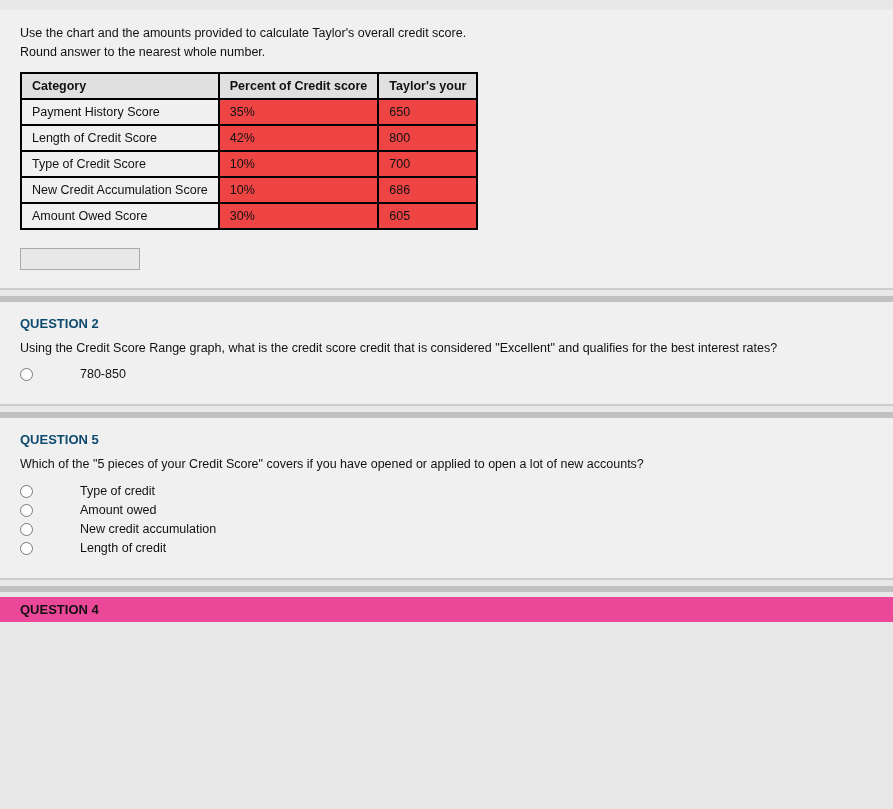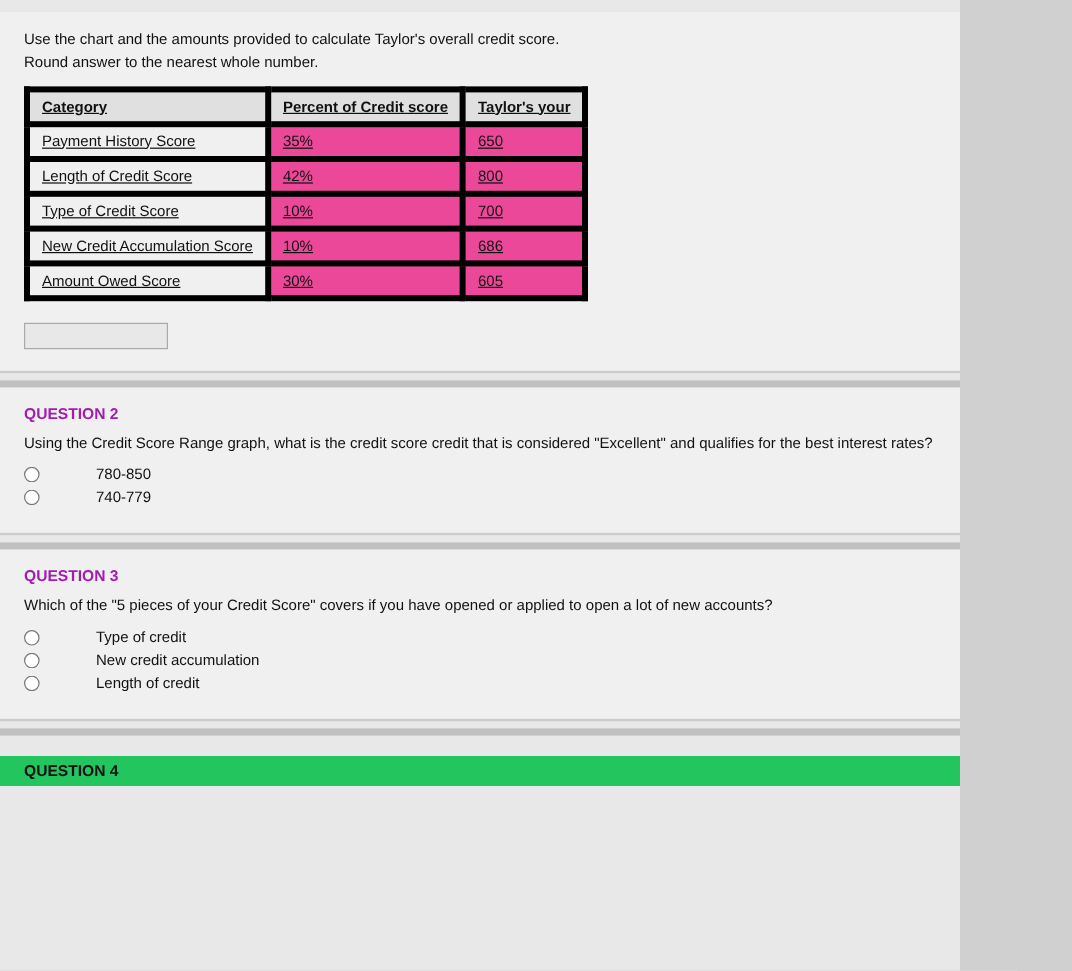--- a/index.html
+++ b/index.html
@@ -6,63 +6,62 @@
     body {
       background-color: #d0d0d0;
       font-family: Arial, sans-serif;
       font-size: 13px;
       color: #111;
       width: 893px;
       min-height: 809px;
     }
     .page-wrapper {
       background-color: #e8e8e8;
-      width: 800px;
+      width: 893px;
       min-height: 809px;
       padding: 10px 0 0 0;
     }
     .question-block {
       background-color: #f0f0f0;
       margin: 0 0 6px 0;
       padding: 14px 20px 18px 20px;
       border-bottom: 2px solid #ccc;
     }
     .question-label {
       font-weight: bold;
       font-size: 13px;
       margin-bottom: 8px;
-      color: #a21caf;
+      color: #0c4a6e;
     }
     .question-text {
       font-size: 12.5px;
       margin-bottom: 10px;
       color: #111;
       line-height: 1.5;
     }
 
     
     .credit-table {
       border-collapse: collapse;
       margin-top: 6px;
       margin-bottom: 10px;
       min-width: 380px;
     }
     .credit-table th, .credit-table td {
-      border: 5px solid #000000;
+      border: 2px solid #000000;
       padding: 5px 10px;
       font-size: 12.5px;
-      text-decoration: underline;
     }
     .credit-table th {
       background-color: #e0e0e0;
       font-weight: bold;
       text-align: left;
     }
     .credit-table td {
-      background-color: #ec4899;
+      background-color: #ef4444;
     }
     .credit-table td:first-child {
       background-color: #f0f0f0;
       font-weight: normal;
     }
     .input-box {
       width: 120px;
       height: 22px;
       border: 1px solid #aaa;
       background: #e8e8e8;
@@ -84,25 +83,25 @@
     .radio-option input[type="radio"] {
       margin-right: 7px;
       cursor: pointer;
     }
 
     .divider {
       height: 6px;
       background-color: #c0c0c0;
     }
     .q4-label {
-      background-color: #22c55e;
+      background-color: #ec4899;
       padding: 5px 20px;
       font-weight: bold;
       font-size: 13px;
-      margin-top: 17px;
+      margin-top: 5px;
     }
   </style>
 </head>
 <body>
 
 <div class="page-wrapper">
   <div class="question-block">
     <p class="question-text">Use the chart and the amounts provided to calculate Taylor's overall credit score.<br>Round answer to the nearest whole number.</p>
     <table class="credit-table">
       <thead>
@@ -146,36 +145,36 @@
   <div class="divider"></div>
 
   <div class="question-block">
     <div class="question-label">QUESTION 2</div>
     <p class="question-text">Using the Credit Score Range graph, what is the credit score credit that is considered "Excellent" and qualifies for the best interest rates?</p>
     <div class="radio-group" id="q2-options">
     <label class="radio-option">
           <input type="radio" name="q2" style="">
           <span>780-850</span>
         </label>
-        <label class="radio-option">
-          <input type="radio" name="q2" style="">
-          <span>740-779</span>
-        </label>
       </div>
   </div>
 
   <div class="divider"></div>
 
   <div class="question-block">
-    <div class="question-label">QUESTION 3</div>
+    <div class="question-label">QUESTION 5</div>
     <p class="question-text">Which of the "5 pieces of your Credit Score" covers if you have opened or applied to open a lot of new accounts?</p>
     <div class="radio-group" id="q3-options">
     <label class="radio-option">
           <input type="radio" name="q3" style="">
           <span>Type of credit</span>
+        </label>
+        <label class="radio-option">
+          <input type="radio" name="q3" style="">
+          <span>Amount owed</span>
         </label>
         <label class="radio-option">
           <input type="radio" name="q3" style="">
           <span>New credit accumulation</span>
         </label>
         <label class="radio-option">
           <input type="radio" name="q3" style="">
           <span>Length of credit</span>
         </label>
       </div>

